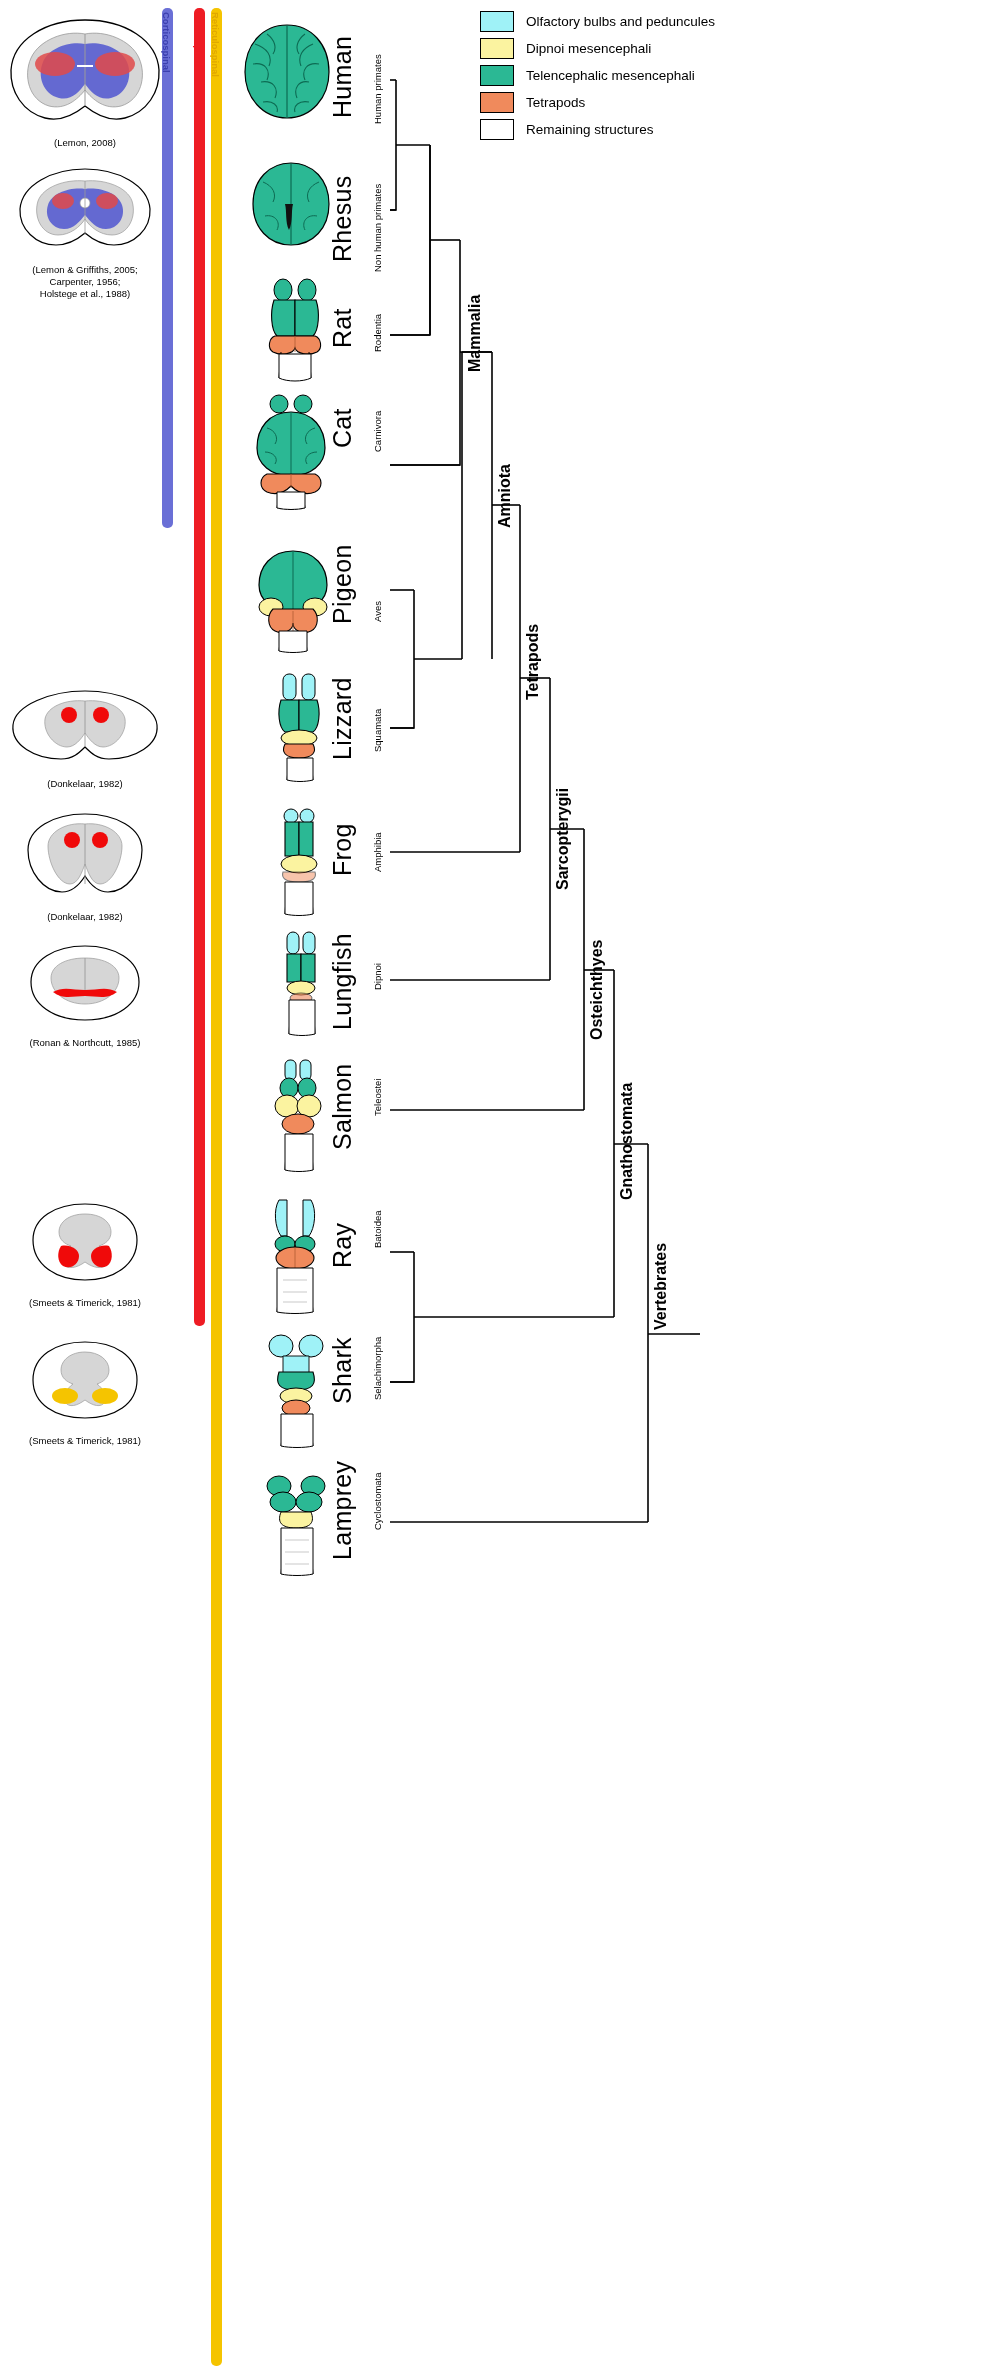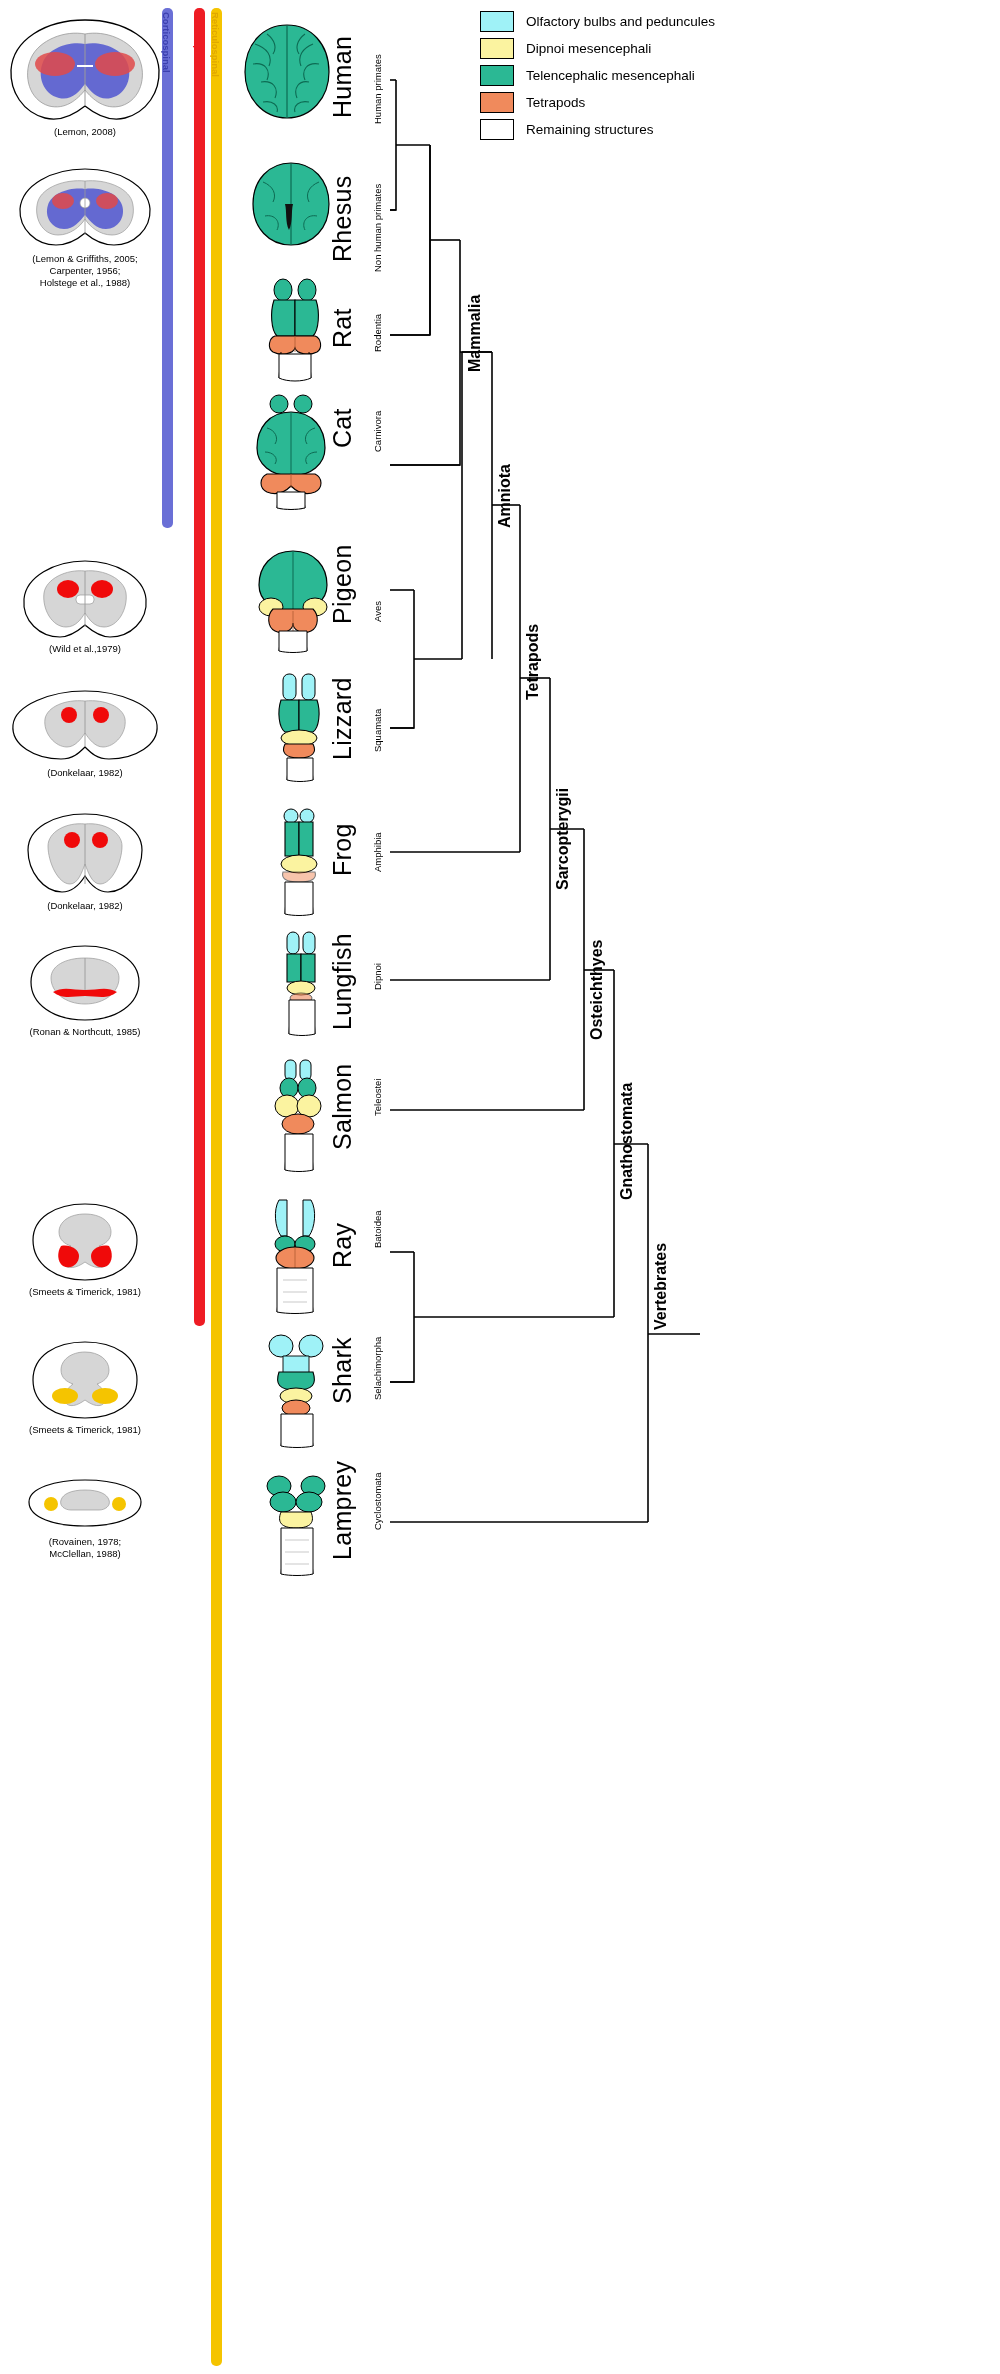--- a/index.html
+++ b/index.html
@@ -13,21 +13,21 @@
   .fig { position:absolute; left:0; top:0; width:1000px; height:2374px; }
 
   
   .sc-row { position:absolute; left:0; width:170px; }
   .sc-svg { display:block; margin:0 auto; }
   .sc-cap {
     text-align:center;
     font-size:9.5px;
     color:#000;
     line-height:1.25;
-    margin-top:2px;
+    margin-top:13px;
     white-space:pre-line;
   }
 
   
   .tract-bar { position:absolute; border-radius:5px; }
   .tract-label {
     position:absolute;
     font-size:9.5px;
     font-weight:bold;
     transform-origin:left top;
@@ -139,31 +139,20 @@
       <circle cx="75" cy="38" r="5" fill="#fff" stroke="#9a9a9a" stroke-width="0.7"></circle>
       <path d="M75 16 L75 70" stroke="#9a9a9a" stroke-width="0.8"></path>
     </svg>
     <div class="sc-cap">(Lemon &amp; Griffiths, 2005;
 Carpenter, 1956;
 Holstege et al., 1988)</div>
   </div>
 
 
 
-  <div class="sc-row" style="top:557px;">
-    <svg class="sc-svg" width="150" height="84" viewBox="0 0 150 84">
-      <path d="M75 4 C44 4 16 20 14 42 C12 64 30 80 50 80 C60 80 68 74 75 68 C82 74 90 80 100 80 C120 80 138 64 136 42 C134 20 106 4 75 4 Z" fill="#fff" stroke="#000" stroke-width="1.2"></path>
-      <path d="M75 14 C56 12 36 22 34 36 C32 52 42 70 56 70 C66 70 71 62 75 56 C79 62 84 70 94 70 C108 70 118 52 116 36 C114 22 94 12 75 14 Z" fill="#d6d6d6" stroke="#9a9a9a" stroke-width="0.7"></path>
-      <ellipse cx="58" cy="32" rx="11" ry="9" fill="#f00a0a"></ellipse>
-      <ellipse cx="92" cy="32" rx="11" ry="9" fill="#f00a0a"></ellipse>
-      <rect x="66" y="38" width="18" height="9" rx="4" fill="#fff" stroke="#9a9a9a" stroke-width="0.7"></rect>
-      <path d="M75 14 L75 70" stroke="#9a9a9a" stroke-width="0.9"></path>
-    </svg>
-    <div class="sc-cap">(Wild et al.,1979)</div>
-  </div>
 
   <div class="sc-row" style="top:685px;">
     <svg class="sc-svg" width="160" height="80" viewBox="0 0 160 80">
       <path d="M80 6 C46 6 10 20 8 40 C6 60 30 74 56 74 C68 74 74 68 80 62 C86 68 92 74 104 74 C130 74 154 60 152 40 C150 20 114 6 80 6 Z" fill="#fff" stroke="#000" stroke-width="1.2"></path>
       <path d="M80 16 C60 14 42 22 40 34 C38 48 50 62 62 62 C70 62 76 54 80 48 C84 54 90 62 98 62 C110 62 122 48 120 34 C118 22 100 14 80 16 Z" fill="#d6d6d6" stroke="#9a9a9a" stroke-width="0.7"></path>
       <ellipse cx="64" cy="30" rx="8" ry="8" fill="#f00a0a"></ellipse>
       <ellipse cx="96" cy="30" rx="8" ry="8" fill="#f00a0a"></ellipse>
       <path d="M80 16 L80 62" stroke="#9a9a9a" stroke-width="0.9"></path>
     </svg>
     <div class="sc-cap">(Donkelaar, 1982)</div>
@@ -204,30 +193,20 @@
   <div class="sc-row" style="top:1338px;">
     <svg class="sc-svg" width="140" height="84" viewBox="0 0 140 84">
       <path d="M70 4 C40 4 18 18 18 42 C18 66 40 80 70 80 C100 80 122 66 122 42 C122 18 100 4 70 4 Z" fill="#fff" stroke="#000" stroke-width="1.2"></path>
       <path d="M70 14 C56 14 46 22 46 32 C46 40 52 44 58 46 C52 50 48 58 50 64 C54 70 62 68 70 62 C78 68 86 70 90 64 C92 58 88 50 82 46 C88 44 94 40 94 32 C94 22 84 14 70 14 Z" fill="#d6d6d6" stroke="#9a9a9a" stroke-width="0.7"></path>
       <ellipse cx="50" cy="58" rx="13" ry="8" fill="#f5c400"></ellipse>
       <ellipse cx="90" cy="58" rx="13" ry="8" fill="#f5c400"></ellipse>
     </svg>
     <div class="sc-cap">(Smeets &amp; Timerick, 1981)</div>
   </div>
 
-  <div class="sc-row" style="top:1474px;">
-    <svg class="sc-svg" width="140" height="60" viewBox="0 0 140 60">
-      <path d="M70 6 C40 6 14 14 14 28 C14 44 40 52 70 52 C100 52 126 44 126 28 C126 14 100 6 70 6 Z" fill="#fff" stroke="#000" stroke-width="1.2"></path>
-      <path d="M70 16 C56 16 48 20 46 26 C44 32 50 36 56 36 L84 36 C90 36 96 32 94 26 C92 20 84 16 70 16 Z" fill="#d6d6d6" stroke="#9a9a9a" stroke-width="0.7"></path>
-      <circle cx="36" cy="30" r="7" fill="#f5c400"></circle>
-      <circle cx="104" cy="30" r="7" fill="#f5c400"></circle>
-    </svg>
-    <div class="sc-cap">(Rovainen, 1978;
-McClellan, 1988)</div>
-  </div>
 
   <div class="brain-cell" style="left:232px; top:22px;">
     <svg width="108" height="100" viewBox="0 0 108 100">
       <path d="M54 3 C30 3 12 22 12 50 C12 76 30 96 54 96 C78 96 96 76 96 50 C96 22 78 3 54 3 Z" fill="#2bb894" stroke="#000" stroke-width="1.2"></path>
       <path d="M54 4 L54 96" stroke="#0d6b53" stroke-width="1.2"></path>
       <path d="M22 22 C34 26 40 34 36 44 M28 60 C40 58 46 66 42 76 M20 42 C32 40 38 48 34 58 M80 22 C70 26 64 34 68 44 M76 60 C66 58 60 66 64 76 M86 42 C74 40 68 48 72 58 M34 12 C42 18 44 26 40 32 M72 12 C64 18 62 26 66 32 M30 80 C40 78 46 84 44 90 M76 80 C66 78 60 84 62 90" stroke="#0d6b53" stroke-width="1.1" fill="none"></path>
     </svg>
   </div>
   <div class="sp-name" style="left:328px; top:118px;">Human</div>
   <div class="sp-clade" style="left:372px; top:124px;">Human primates</div>

